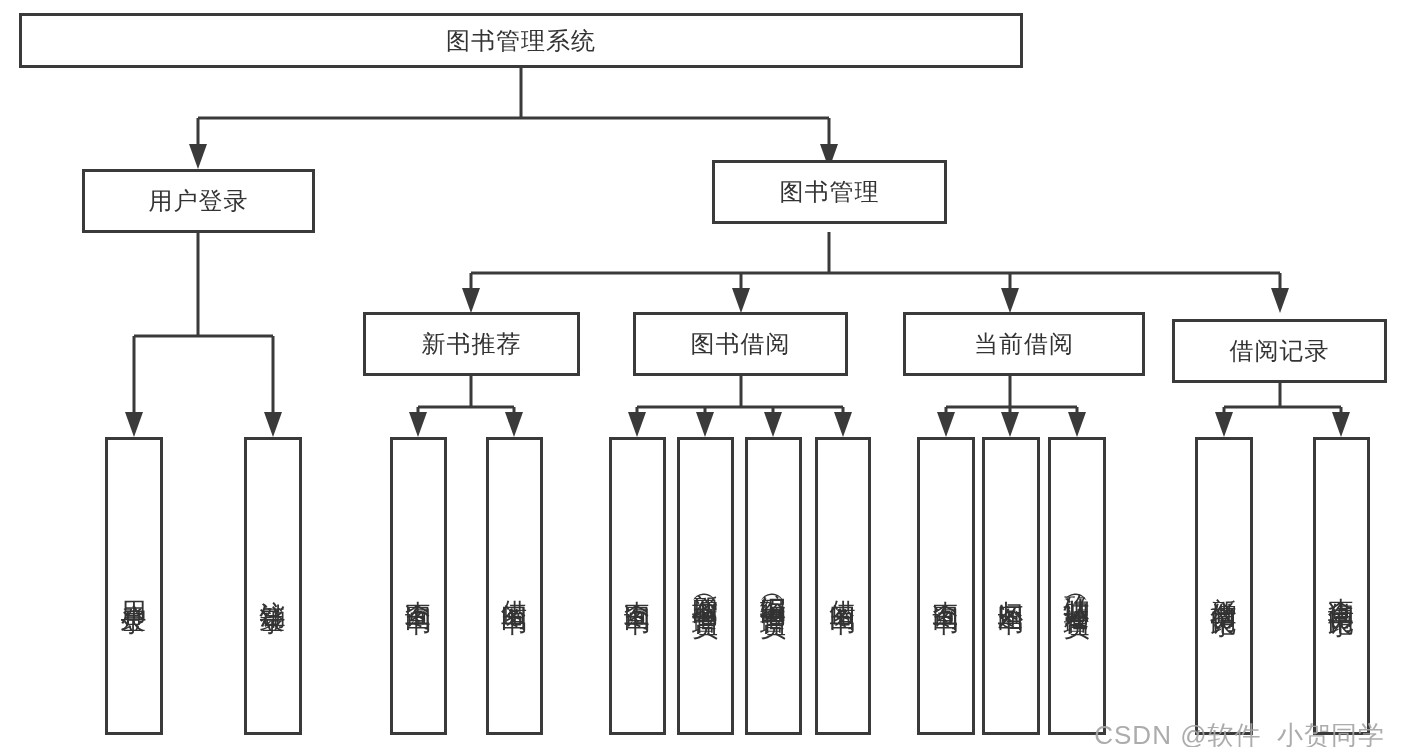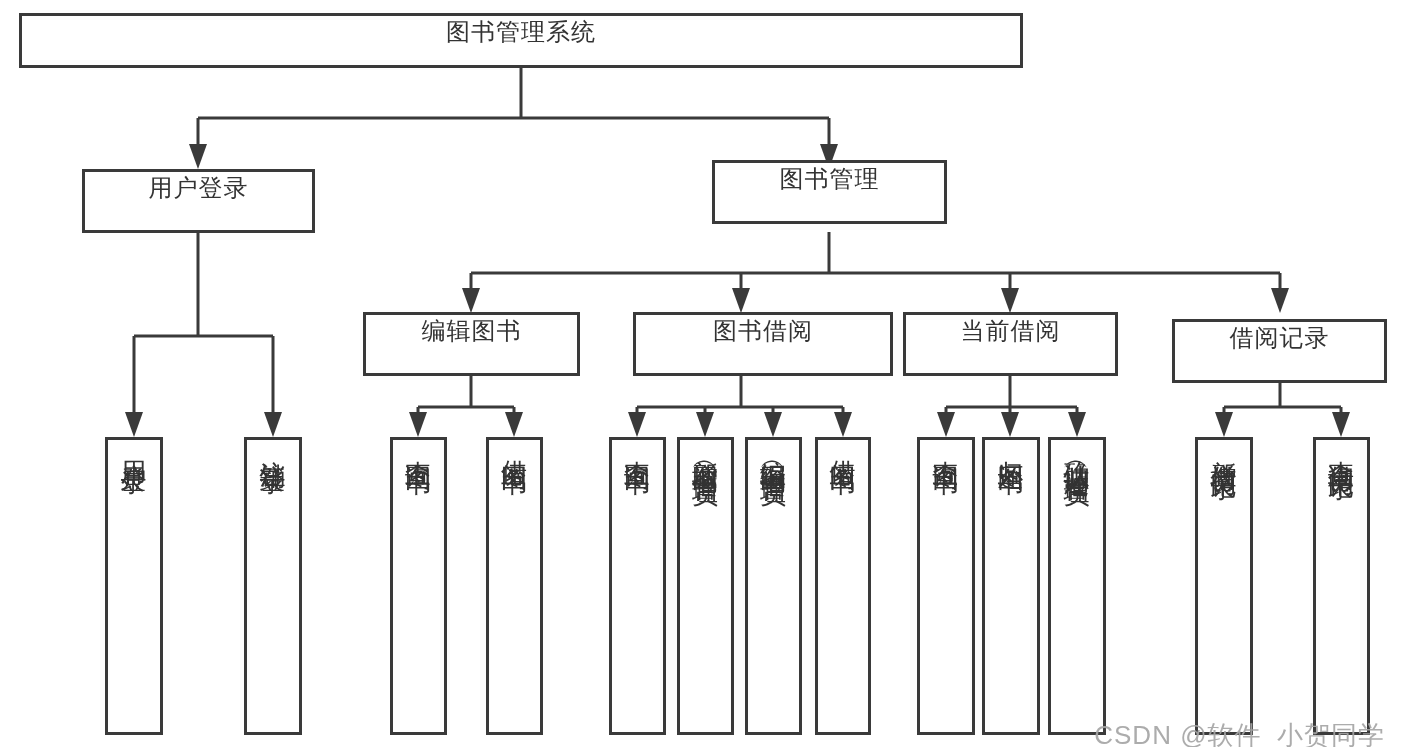--- a/index.html
+++ b/index.html
@@ -15,20 +15,21 @@
     position: absolute;
     left: 0; top: 0;
     width: 1405px; height: 747px;
   }
   .node {
     position: absolute;
     box-sizing: border-box;
     border: 3px solid #3a3a3a;
     background: #ffffff;
     display: flex;
+    align-items: center;
     justify-content: center;
     color: #333333;
     font-size: 24px;
     letter-spacing: 1px;
     white-space: nowrap;
   }
   .leaf {
     font-size: 26px;
   }
   .leaf .lbl {
@@ -91,26 +92,26 @@
   </div>
 
   <div class="node" style="left:82px; top:169px; width:233px; height:64px;">
     <span class="lbl">用户登录</span>
   </div>
   <div class="node" style="left:712px; top:160px; width:235px; height:64px;">
     <span class="lbl">图书管理</span>
   </div>
 
   <div class="node" style="left:363px; top:312px; width:217px; height:64px;">
-    <span class="lbl">编辑图书</span>
+    <span class="lbl">新书推荐</span>
   </div>
-  <div class="node" style="left:633px; top:312px; width:260px; height:64px;">
+  <div class="node" style="left:633px; top:312px; width:215px; height:64px;">
     <span class="lbl">图书借阅</span>
   </div>
-  <div class="node" style="left:903px; top:312px; width:215px; height:64px;">
+  <div class="node" style="left:903px; top:312px; width:242px; height:64px;">
     <span class="lbl">当前借阅</span>
   </div>
   <div class="node" style="left:1172px; top:312px; width:215px; height:64px;margin-top:7px;">
     <span class="lbl">借阅记录</span>
   </div>
 
   <div class="node leaf" style="left:105px; top:437px; width:58px; height:298px;">
     <span class="lbl">用户登录</span>
   </div>
   <div class="node leaf" style="left:244px; top:437px; width:58px; height:298px;">

